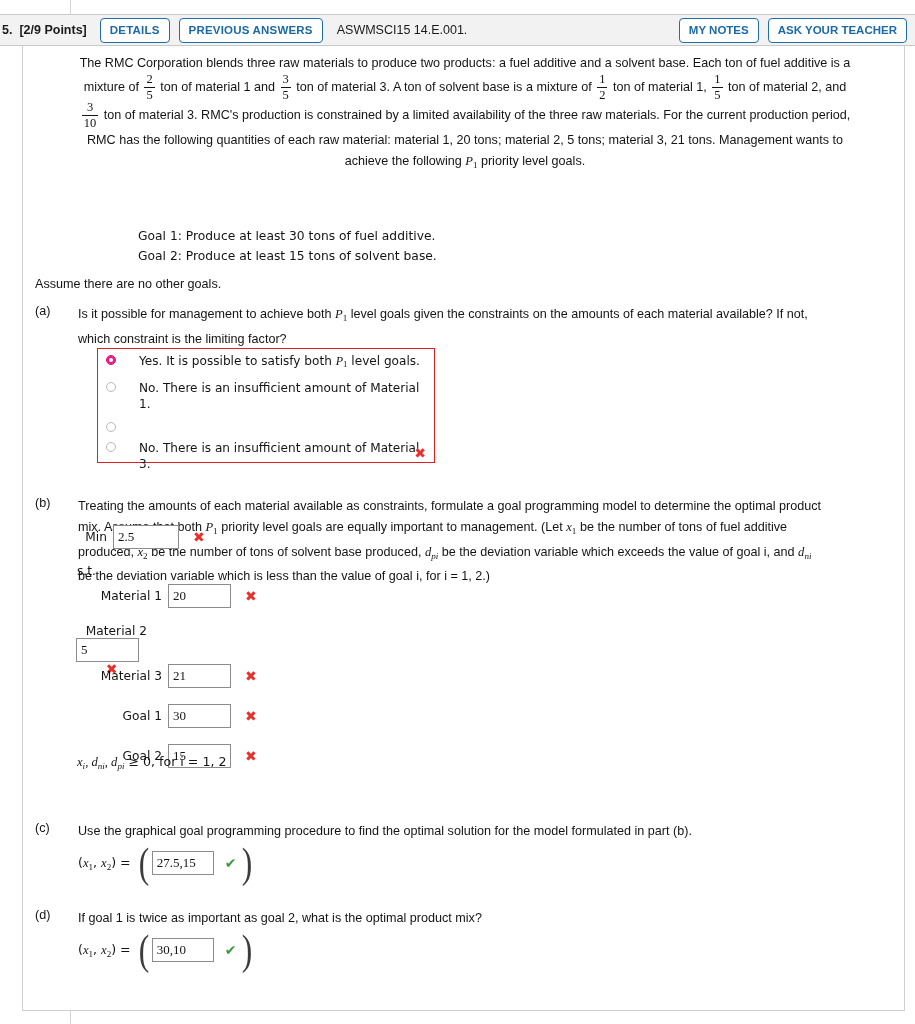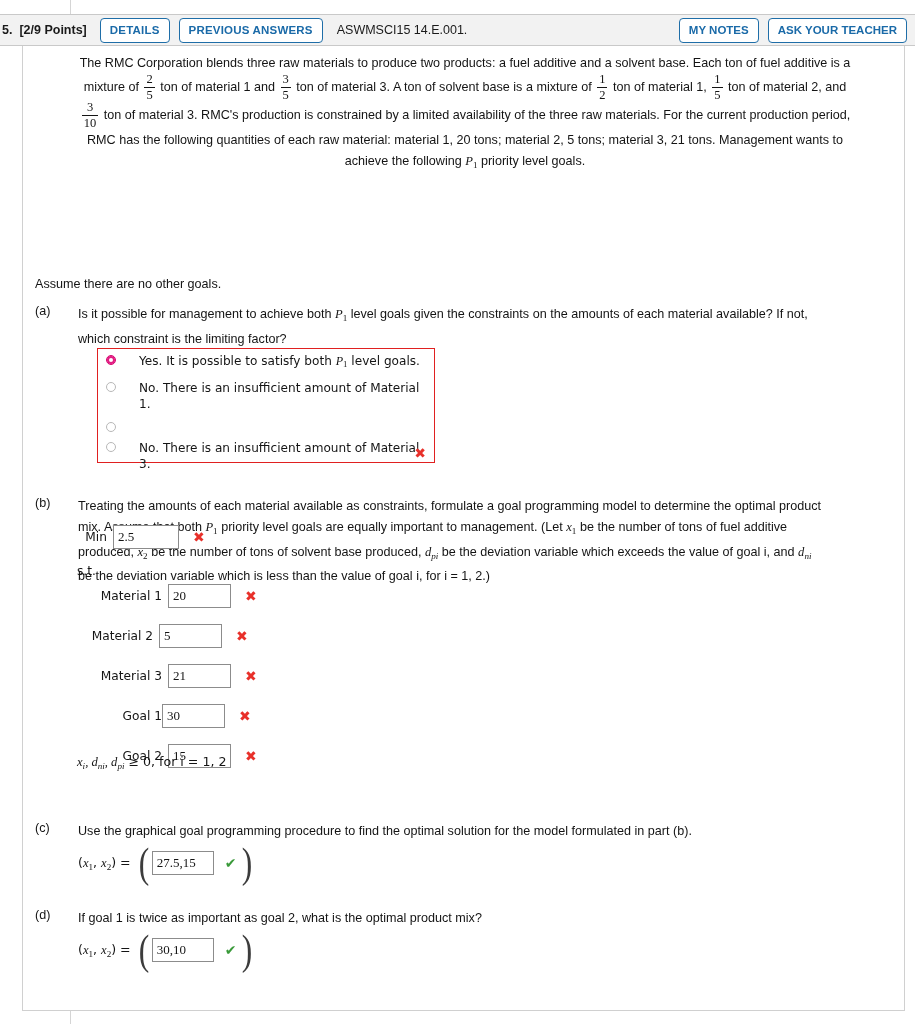--- a/index.html
+++ b/index.html
@@ -235,20 +235,24 @@
       <span>ton of material 3. RMC's production is constrained by a limited availability of the three raw materials. For the current production period,</span>
     </span>
     <span class="ln">RMC has the following quantities of each raw material: material 1, 20 tons; material 2, 5 tons; material 3, 21 tons. Management wants to</span>
     <span class="ln">
       <span>achieve the following</span>
       <span class="var"><span>P</span><span class="sub">1</span></span>
       <span>priority level goals.</span>
     </span>
   </div>
 
+  <div class="goals">
+    <div>Goal 1: Produce at least 30 tons of fuel additive.</div>
+    <div>Goal 2: Produce at least 15 tons of solvent base.</div>
+  </div>
 
   <div class="body-text" id="assume">Assume there are no other goals.</div>
 
   <div class="part" style="left:12px; top:258px; width:862px;">
     <div class="part-label">(a)</div>
     <div class="part-body">
       <span class="ln">
         <span>Is it possible for management to achieve both</span>
         <span class="var"><span>P</span><span class="sub">1</span></span>
         <span>level goals given the constraints on the amounts of each material available? If not,</span>
@@ -310,35 +314,35 @@
   </div>
 
   <div class="st-label" style="left:54px; top:518px;">s.t.</div>
 
   <div class="ansrow" style="left:54px; top:538px;">
     <span class="rlabel" style="width:85px">Material 1</span>
     <input class="ansbox wide2" style="margin-left: 6px;" value="20">
     <span class="xmark" style="margin-left:14px">✖</span>
   </div>
 
-  <div class="ansrow" style="left:45px; top:578px;">
+  <div class="ansrow" style="left:39px; top:578px;flex-direction:column;">
     <span class="rlabel" style="width:85px">Material 2</span>
     <input class="ansbox wide2" style="margin-left: 6px;" value="5">
     <span class="xmark" style="margin-left:14px">✖</span>
   </div>
 
   <div class="ansrow" style="left:54px; top:618px;">
     <span class="rlabel" style="width:85px">Material 3</span>
     <input class="ansbox wide2" style="margin-left: 6px;" value="21">
     <span class="xmark" style="margin-left:14px">✖</span>
   </div>
 
   <div class="ansrow" style="left:54px; top:658px;">
     <span class="rlabel" style="width:85px">Goal 1</span>
-    <input class="ansbox wide2" style="" value="30">
+    <input class="ansbox wide2" style="margin-left: 6px;" value="30">
     <span class="xmark" style="margin-left:14px">✖</span>
   </div>
 
   <div class="ansrow" style="left:54px; top:698px;">
     <span class="rlabel" style="width:85px">Goal 2</span>
     <input class="ansbox wide2" style="margin-left: 6px;" value="15">
     <span class="xmark" style="margin-left:14px">✖</span>
   </div>
 
   <div class="nonneg" style="left:54px; top:708px;">

